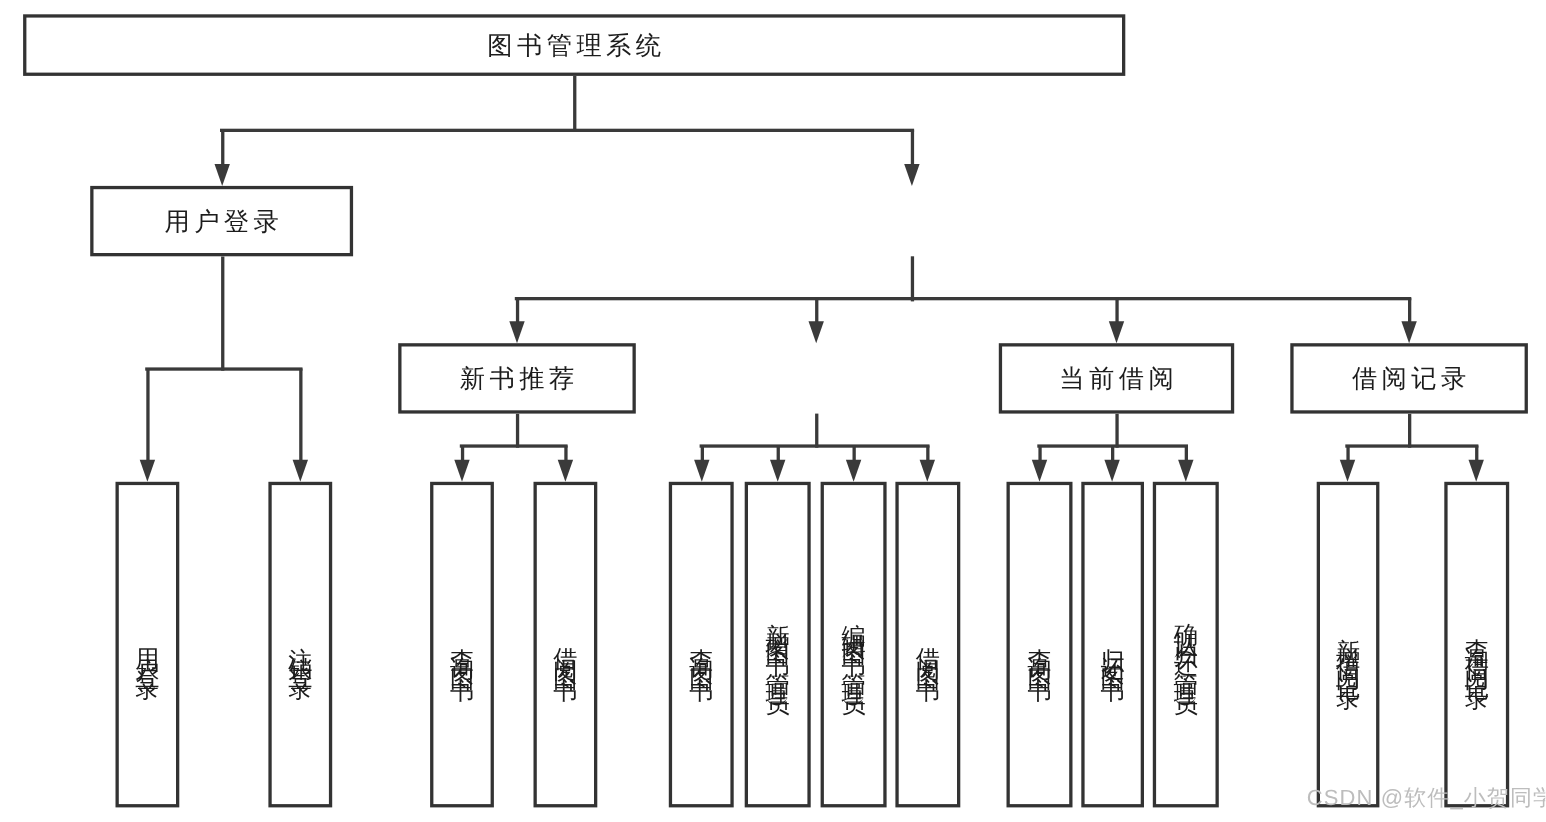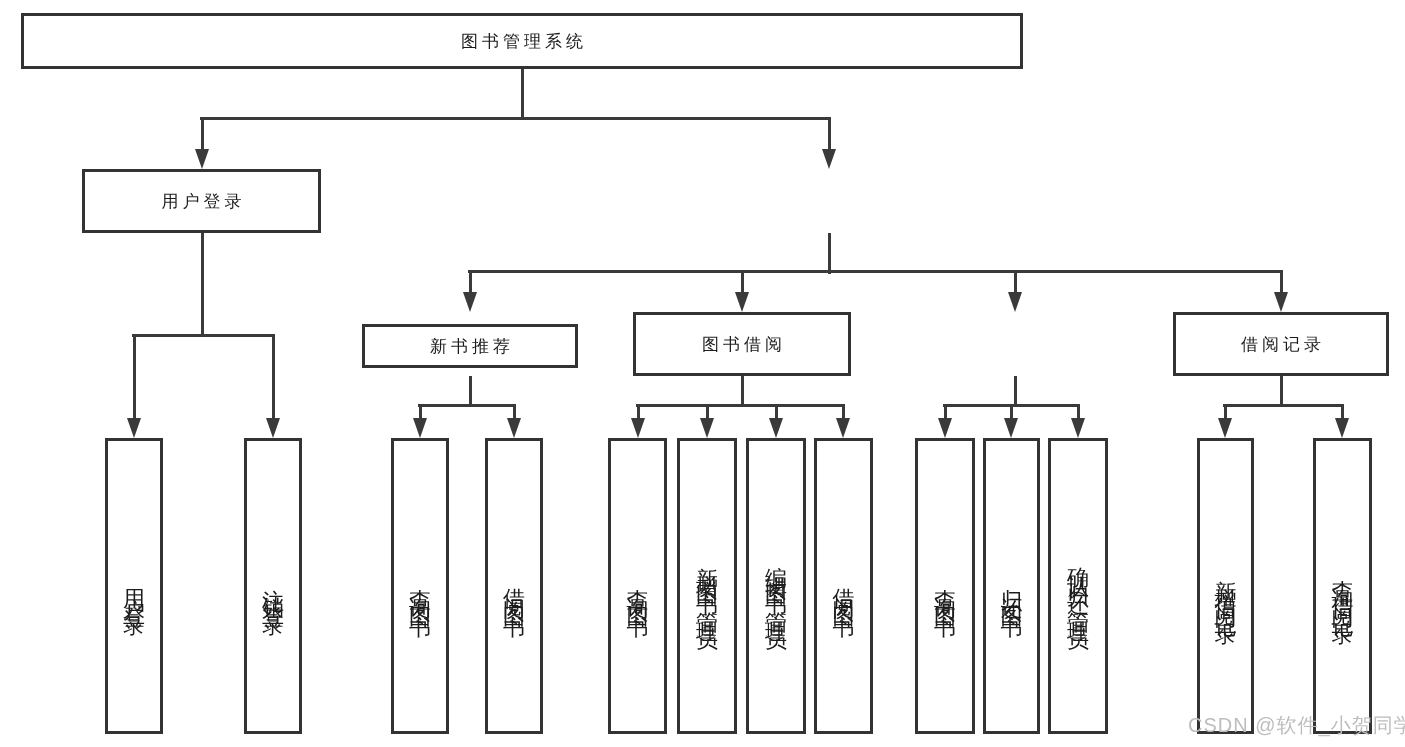--- a/index.html
+++ b/index.html
@@ -14,21 +14,21 @@
     position:absolute;
     box-sizing:border-box;
     border:3px solid var(--border,#333);
     background:#fff;
     display:flex;
     align-items:center;
     justify-content:center;
   }
   .node .lbl{
     color:var(--text,#1c1c1c);
-    font-size:17px;
+    font-size:23px;
     letter-spacing:4px;
     white-space:nowrap;
     padding-left:4px; 
   }
   .node.vert .lbl{
     writing-mode:vertical-rl;
     text-orientation:mixed;
     font-size:22px;
     letter-spacing:9px;
     padding-left:0;
@@ -114,25 +114,25 @@
     </div>
 
   <div class="node" style="left:21px;top:13px;width:1002px;height:56px">
     <span class="lbl">图书管理系统</span>
   </div>
 
   <div class="node" style="left:82px;top:169px;width:239px;height:64px">
     <span class="lbl">用户登录</span>
   </div>
 
-  <div class="node" style="left:362px;top:324px;width:216px;height:44px">
+  <div class="node" style="left:362px;top:312px;width:216px;height:64px">
     <span class="lbl">新书推荐</span>
   </div>
-  <div class="node" style="left:633px;top:312px;width:218px;height:64px">
-    <span class="lbl">图书借阅</span>
+  <div class="node" style="left:908px;top:312px;width:214px;height:64px">
+    <span class="lbl">当前借阅</span>
   </div>
   <div class="node" style="left:1173px;top:312px;width:216px;height:64px">
     <span class="lbl">借阅记录</span>
   </div>
 
   <div class="node vert" style="left:105px;top:438px;width:58px;height:296px">
     <span class="lbl">用户登录</span>
   </div>
   <div class="node vert" style="left:244px;top:438px;width:58px;height:296px">
     <span class="lbl">注销登录</span>

